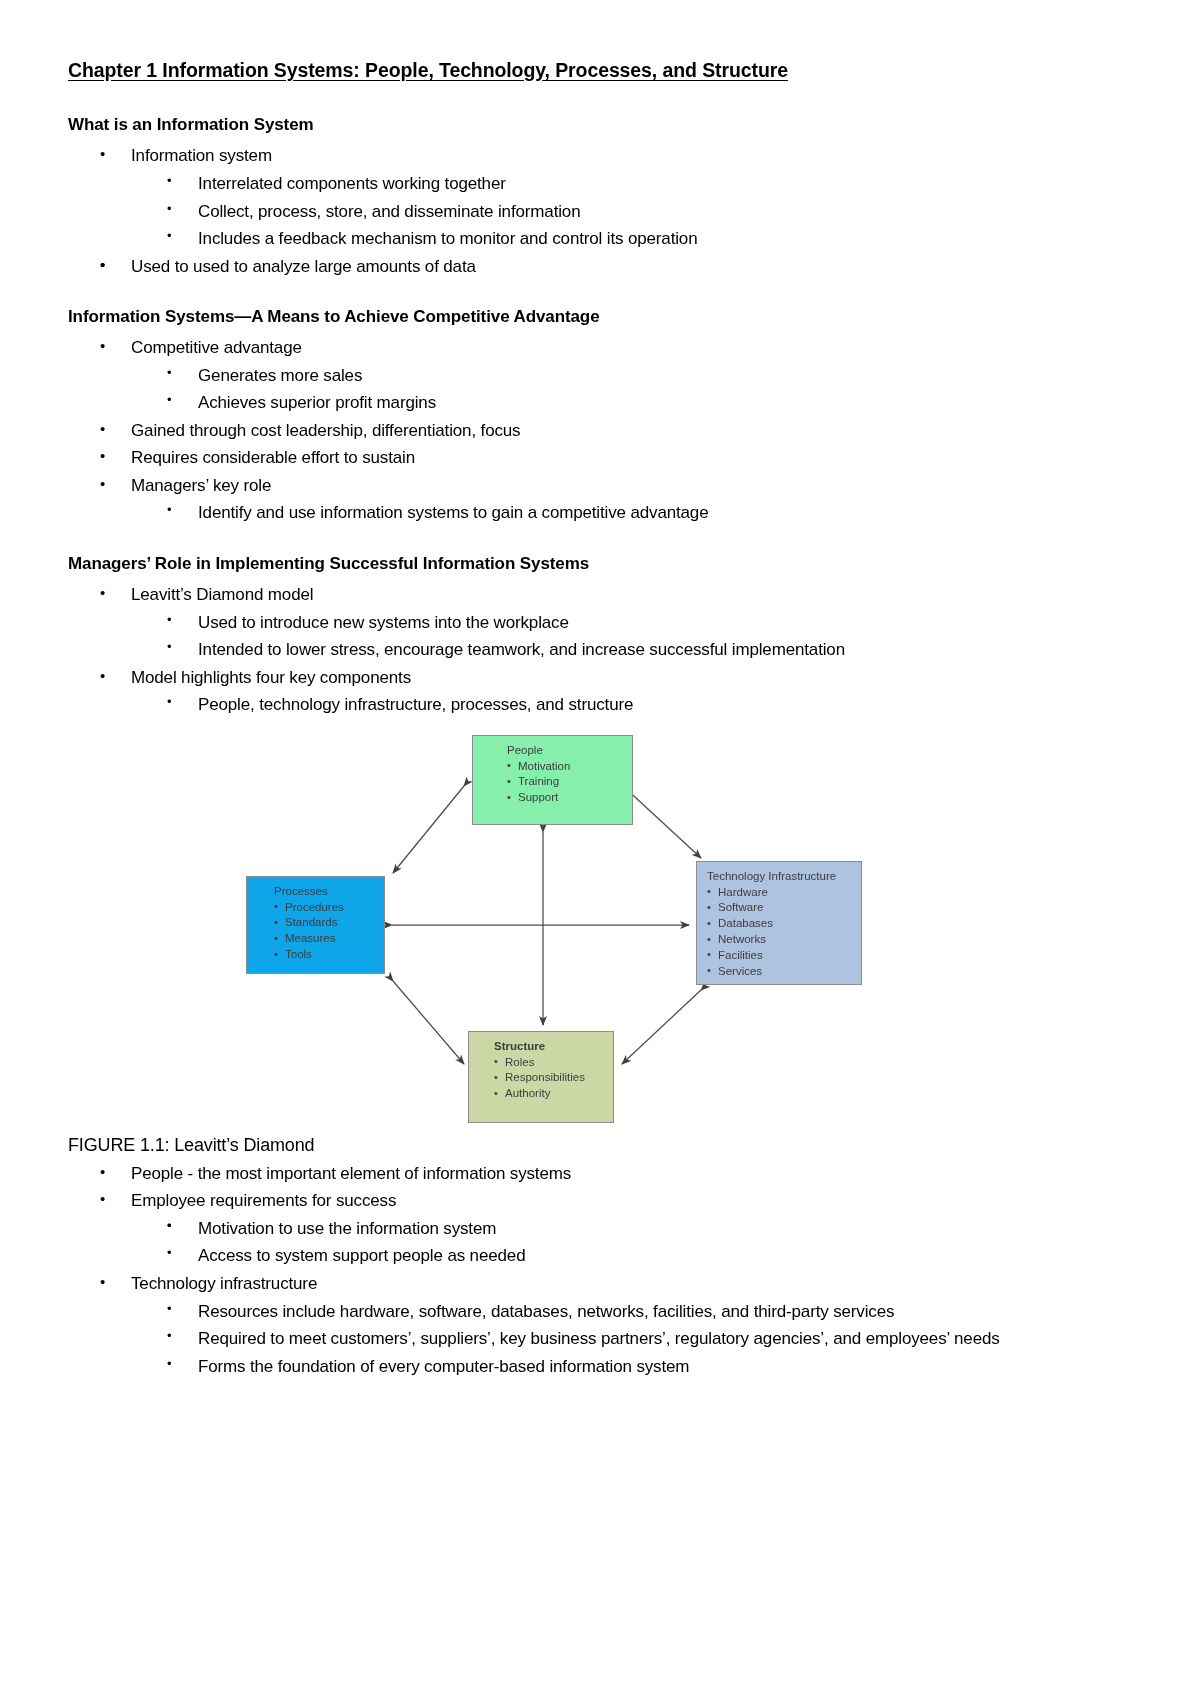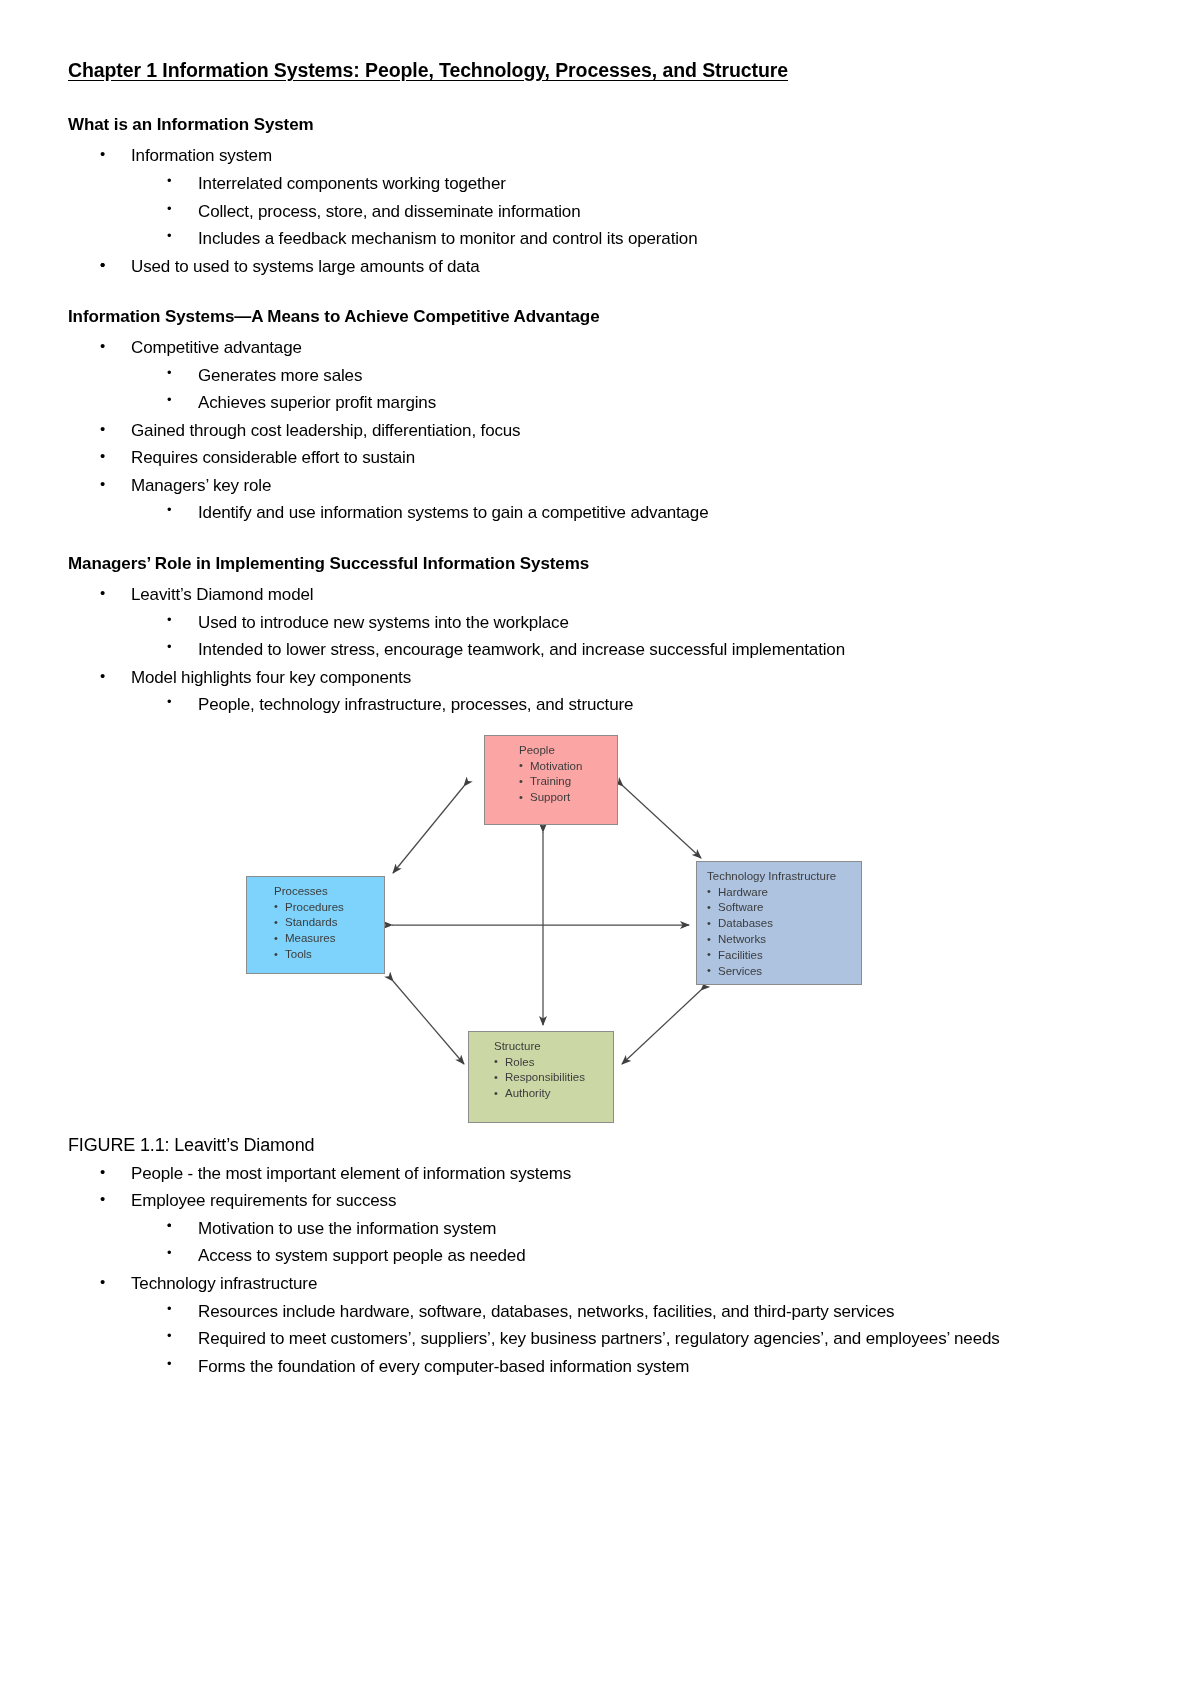--- a/index.html
+++ b/index.html
@@ -133,49 +133,49 @@
   }
   .dbox ul li::before {
     content: "\2022";
     position: absolute;
     left: 0;
     top: -0.5px;
     font-size: 11px;
   }
 
   #box-people {
-    left: 416px; top: 8px;
-    width: 134px; height: 90px;
-    background: #fca5a5;
+    left: 404px; top: 8px;
+    width: 161px; height: 90px;
+    background: #86efac;
   }
   #box-people .dtitle, #box-people ul { margin-left: 0; padding-left: 34px; }
   #box-people ul { }
 
   #box-tech {
     left: 628px; top: 134px;
     width: 166px; height: 124px;
     background: #adc3e0;
   }
   #box-tech .dtitle { margin-left: 10px; }
   #box-tech ul { padding-left: 10px; }
 
   #box-proc {
     left: 178px; top: 149px;
     width: 139px; height: 98px;
-    background: #7dd3fc;
+    background: #0ea5e9;
   }
   #box-proc .dtitle { margin-left: 27px; }
   #box-proc ul { padding-left: 27px; }
 
   #box-struct {
     left: 400px; top: 304px;
     width: 146px; height: 92px;
     background: #ccd7a6;
   }
-  #box-struct .dtitle { margin-left: 25px; }
+  #box-struct .dtitle { margin-left: 25px; font-weight: bold; }
   #box-struct ul { padding-left: 25px; }
 </style>
 </head>
 <body>
 
 <div class="page">
   <div class="content">
 
     <h1 class="doc-title">Chapter 1 Information Systems: People, Technology, Processes, and Structure</h1>
 
@@ -196,21 +196,21 @@
               </li>
             <li>
                 <div class="bullet-row"><span class="dot">•</span><span class="bullet-text">Includes a feedback mechanism to monitor and control its operation</span></div>
               </li>
           </ul>
         </li>
         <li>
             <div class="bullet-row"><span class="dot">•</span></div>
           </li>
         <li>
-            <div class="bullet-row"><span class="dot">•</span><span class="bullet-text">Used to used to systems large amounts of data</span></div>
+            <div class="bullet-row"><span class="dot">•</span><span class="bullet-text">Used to used to analyze large amounts of data</span></div>
           </li>
       </ul>
     </div>
 
     <div class="section-block">
       <h2 class="section-head">Information Systems—A Means to Achieve Competitive Advantage</h2>
       <ul class="lvl1">
         <li>
           <div class="bullet-row">
             <span class="dot">•</span>

